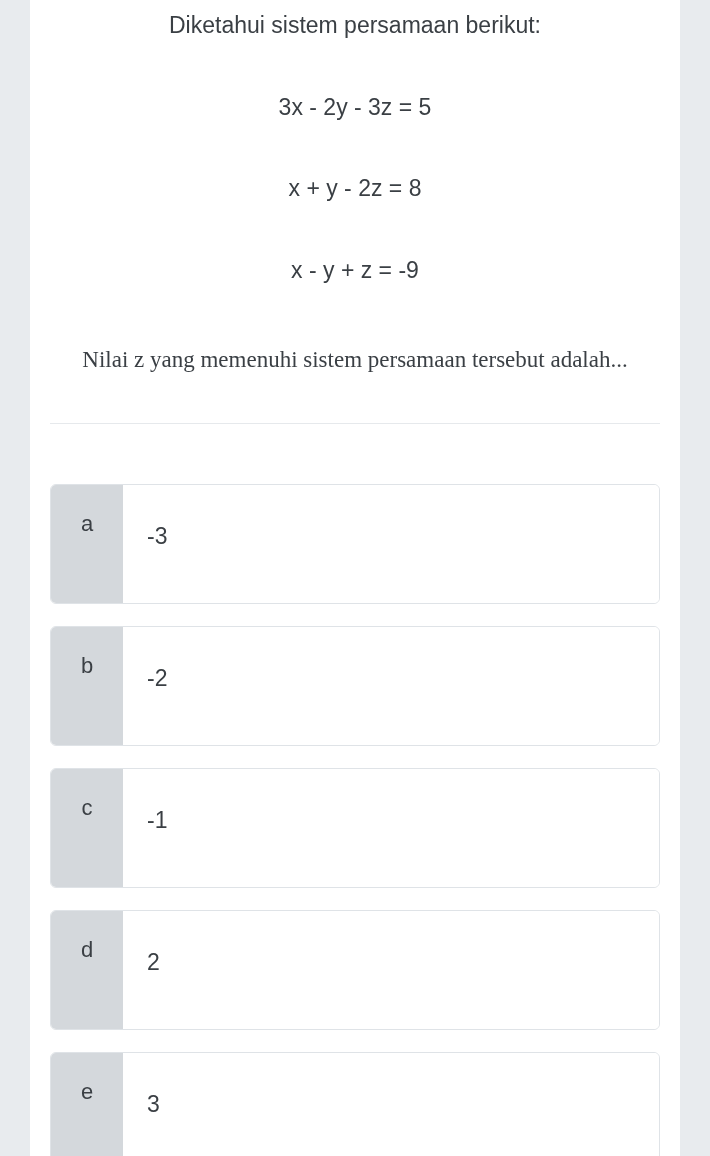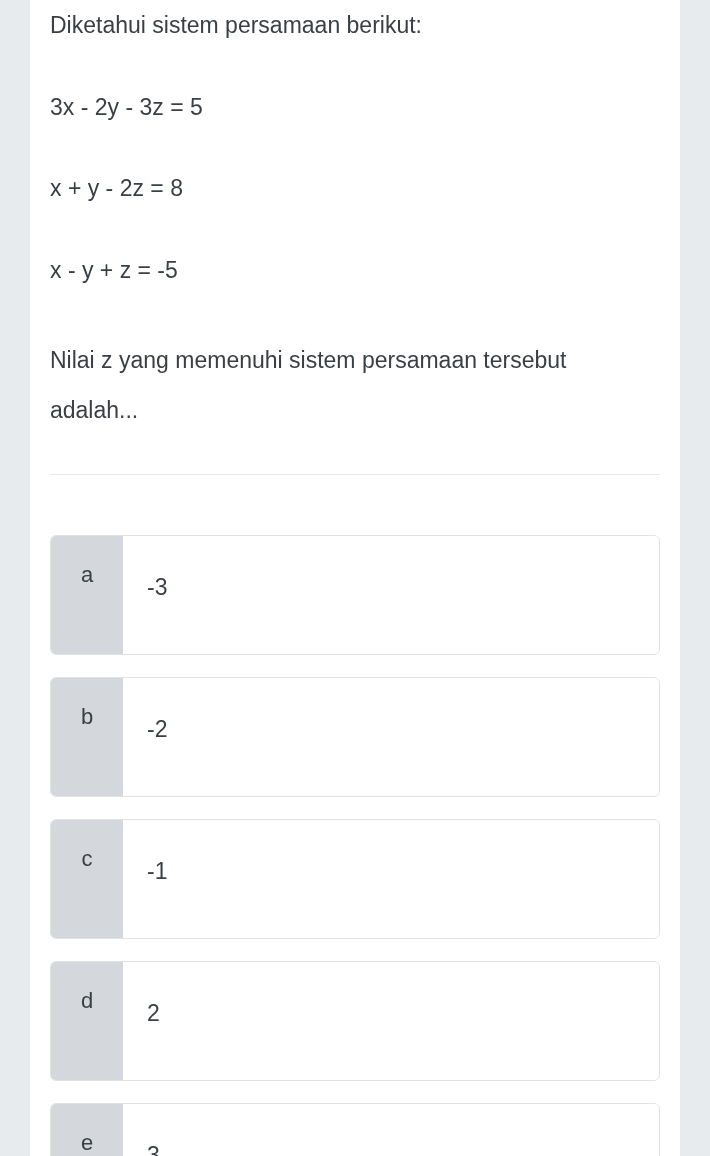--- a/index.html
+++ b/index.html
@@ -18,27 +18,29 @@
     background: #ffffff;
     margin: 0 30px;
     padding: 0 20px 20px 20px;
     min-height: 1156px;
   }
   .question-text {
     color: #3a3f44;
     font-size: 23px;
     line-height: 1.55;
     padding-top: 8px;
+    text-align: center;
   }
   .question-text p {
     margin-bottom: 46px;
   }
   .question-text p.last {
     margin-bottom: 0;
     line-height: 2.2;
+    font-family: Liberation Serif, serif;
   }
   .divider {
     border: none;
     border-top: 1px solid #e6e9ec;
     margin-top: 38px;
     margin-bottom: 60px;
   }
   .options {
     padding: 0 0 0 0;
   }
@@ -73,21 +75,21 @@
   }
 </style>
 </head>
 <body>
 
 <div class="card">
   <div class="question-text">
     <p>Diketahui sistem persamaan berikut:</p>
     <p>3x - 2y - 3z = 5</p>
     <p>x + y - 2z = 8</p>
-    <p>x - y + z = -5</p>
+    <p>x - y + z = -9</p>
     <p class="last">Nilai z yang memenuhi sistem persamaan tersebut adalah...</p>
   </div>
 
   <hr class="divider">
 
   <div class="options">
     <div class="option">
       <div class="option-letter">a</div>
       <div class="option-value">-3</div>
     </div>

